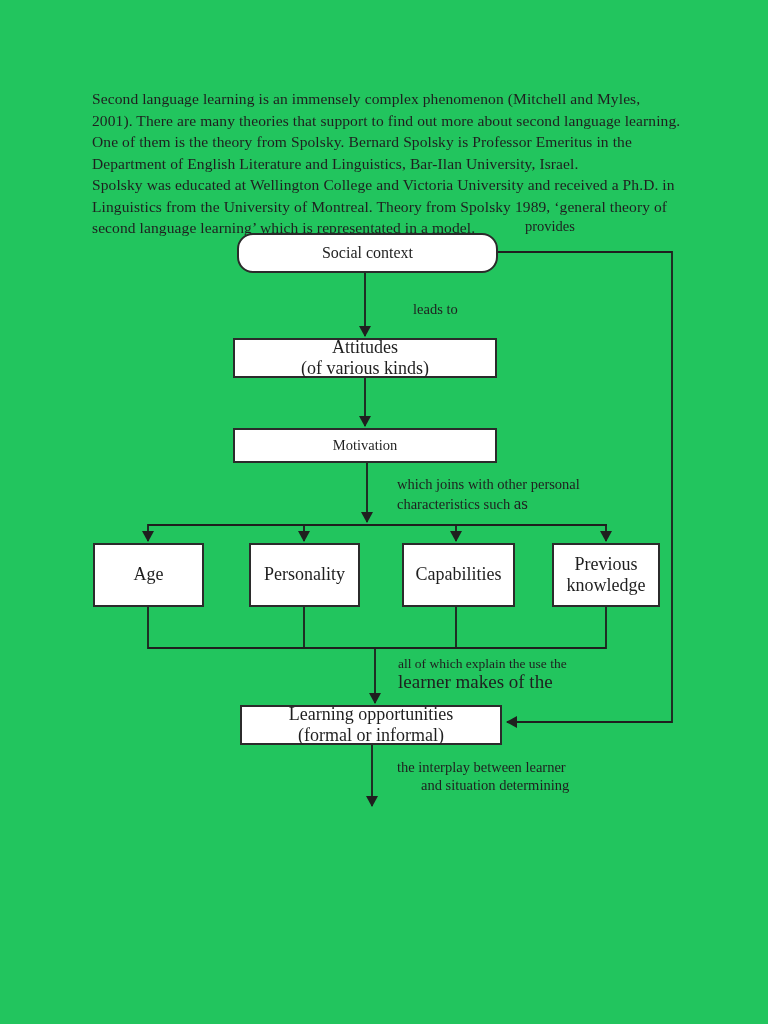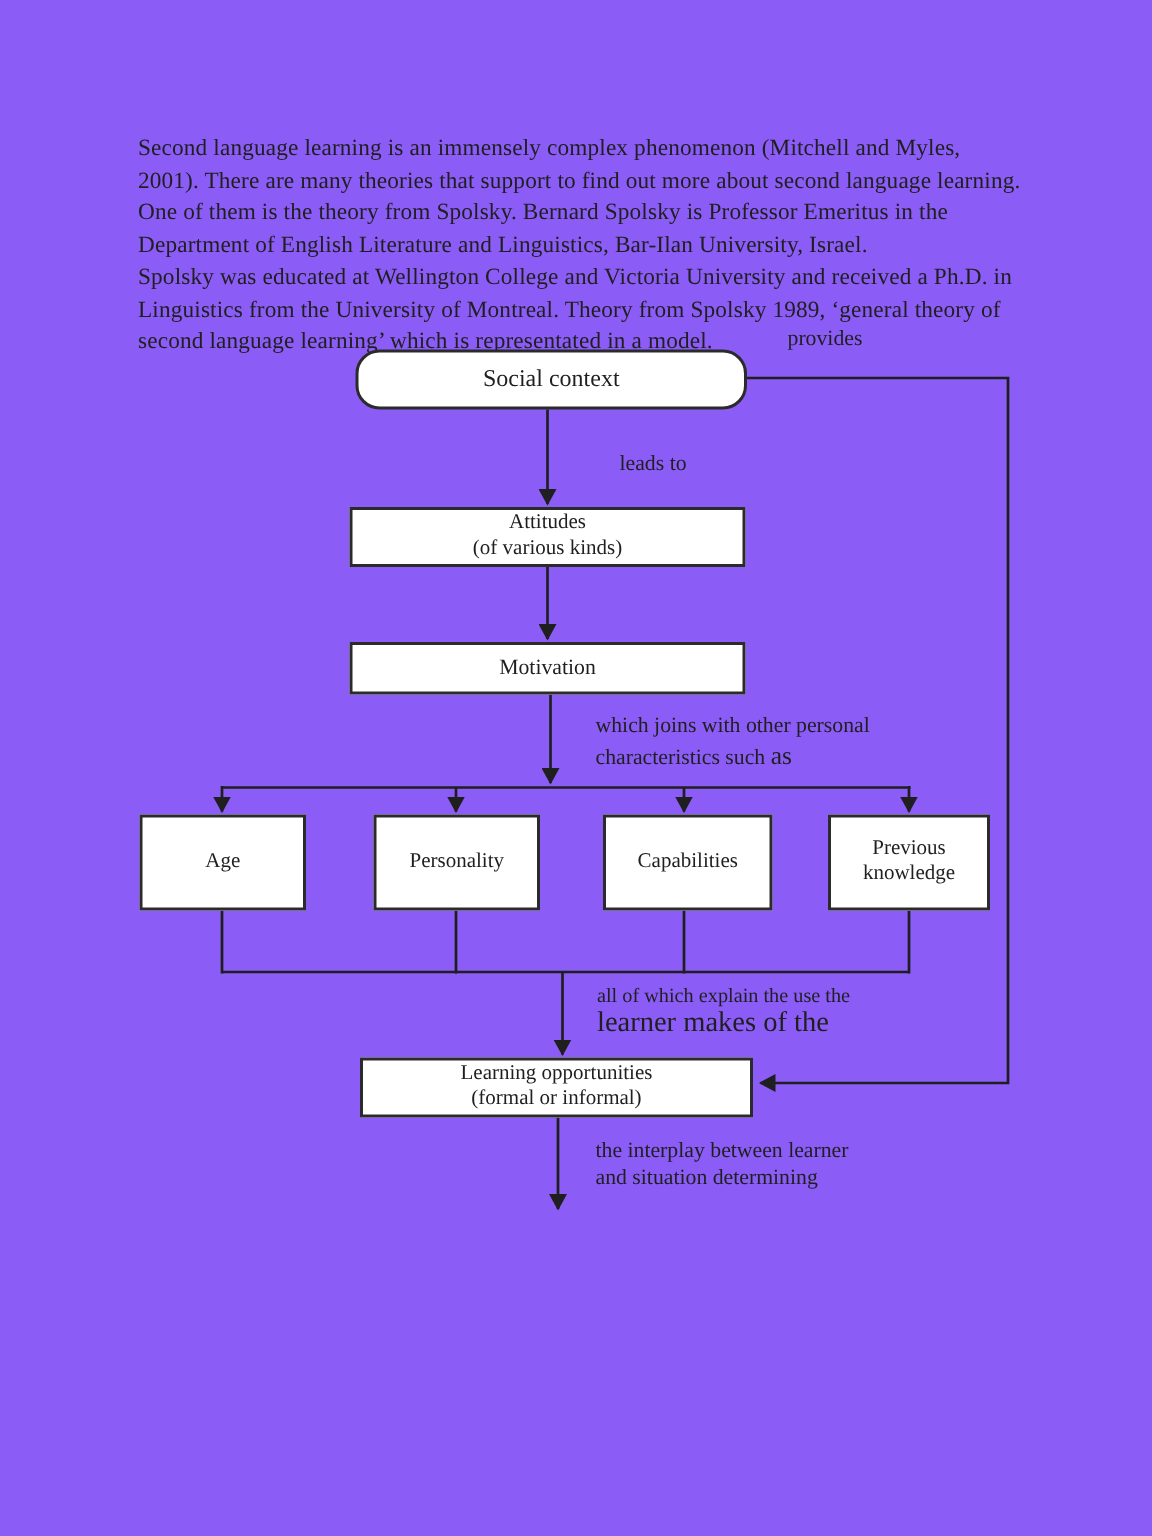--- a/index.html
+++ b/index.html
@@ -1,30 +1,30 @@
 <!DOCTYPE html>
 <html><head>
 <meta charset="utf-8">
 <style>
   html,body{margin:0;padding:0;background:#ffffff;}
   .page{
-    position:relative;width:768px;height:1024px;background:#8b5cf6;
+    position:relative;width:768px;height:1024px;background:#22c55e;
     font-family:"Liberation Serif", serif;color:#1f1f1f;overflow:hidden;
   }
   .intro{position:absolute;left:92px;top:88px;width:600px;}
   .intro .line{font-size:15.5px;line-height:21.5px;white-space:nowrap;letter-spacing:0.1px;}
   .wires{position:absolute;left:0;top:0;}
   .box{
     position:absolute;border:2px solid #2b2b2b;background:#ffffff;
     display:flex;flex-direction:column;align-items:center;justify-content:center;
     text-align:center;line-height:1.18;box-sizing:border-box;
   }
   .box span{display:block;}
   .fs16{font-size:16px;}
-  .fs14{font-size:14px;}
+  .fs14{font-size:18px;}
   .fs145{font-size:14.5px;text-align:right;}
   .lbl{position:absolute;font-size:14.5px;line-height:17.5px;white-space:nowrap;}
   .lbl .small{font-size:13.5px;line-height:17px;display:block;}
   .lbl .big{font-size:17px;line-height:20px;}
   .lbl .bigline{display:block;font-size:19px;line-height:20px;}
 </style>
 </head>
 <body>
 
 <div class="page">
@@ -111,16 +111,16 @@
     <span style="display:block;"><span>characteristics such </span><span class="big">as</span></span>
   </div>
 
   <div class="lbl" style="left:398px;top:655px;">
     <span class="small">all of which explain the use the</span>
     <span class="bigline">learner makes of the</span>
   </div>
 
   <div class="lbl" style="left:397px;top:759px;">
     <span style="display:block;">the interplay between learner</span>
-    <span style="display:block;">and situation determining</span>
+    <span style="display:block;margin-left:24px;">and situation determining</span>
   </div>
 
 </div>
 
 </body></html>

